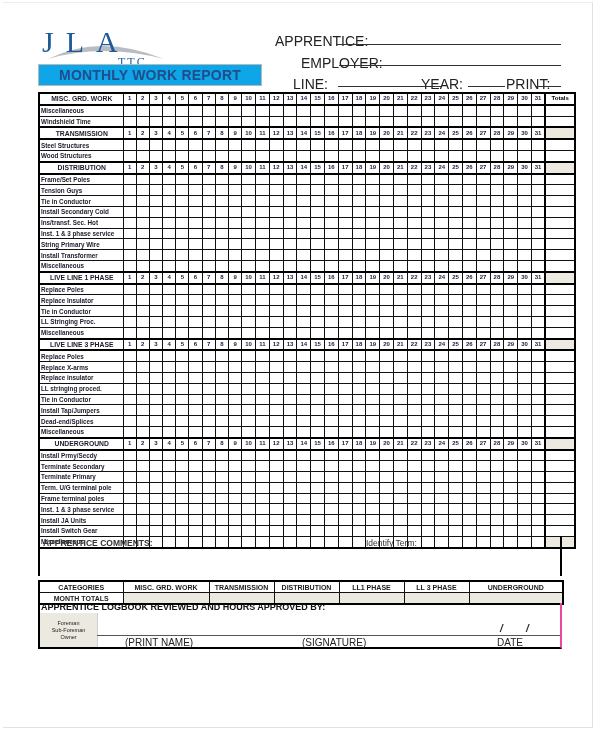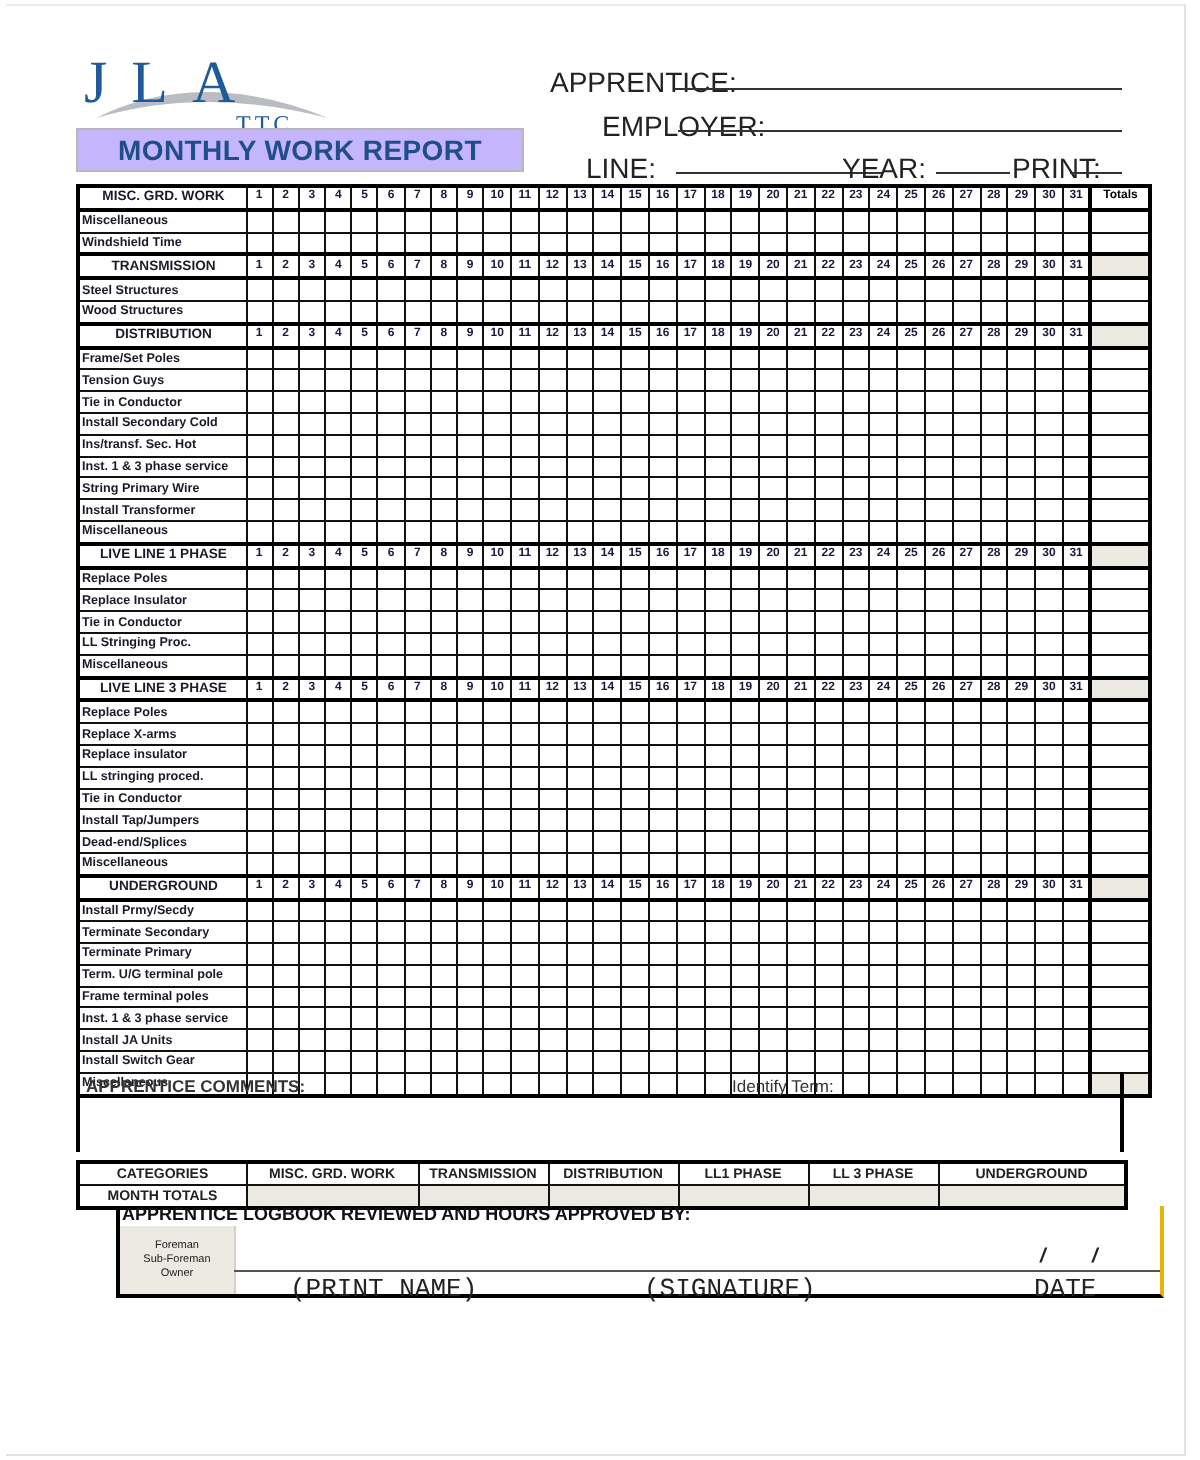--- a/index.html
+++ b/index.html
@@ -19,21 +19,21 @@
       font-family: "Liberation Serif", serif; font-size: 30px; color: #1f5a9a;
       letter-spacing: 12px; font-weight: normal;
     }
     .logo-swoosh { position: absolute; left: 0; top: 12px; }
     .logo-sub {
       position: absolute; left: 78px; top: 30px;
       font-family: "Liberation Serif", serif; font-size: 12px; color: #1f5a9a; letter-spacing: 2px; text-decoration: underline;
     }
     .title-box {
       position: absolute; left: 38px; top: 64px; width: 222px; height: 20px;
-      border: 1px solid #b8b8b8; background: #c4b5fd;
+      border: 1px solid #b8b8b8; background: #0ea5e9;
       display: flex; align-items: center; justify-content: center;
     }
     .title-box span { font-size: 14px; font-weight: bold; color: #1f4e8a; letter-spacing: 0.2px; }
 
     .hdr-field { position: absolute; font-size: 14px; color: #222; }
     .hdr-line { position: absolute; border-bottom: 1.4px solid #333; height: 0; }
 
     table.grid {
       position: absolute; left: 38px; top: 92px;
       border-collapse: collapse; table-layout: fixed; width: 524px;
@@ -64,31 +64,31 @@
       border-collapse: collapse; table-layout: fixed; border: 2px solid #000;
     }
     table.totals td {
       border: 1.3px solid #111; height: 10px; padding: 0; text-align: center;
       font-size: 7px; font-weight: bold; color: #222;
     }
     table.totals tr.vals td.v { background: #ece9e0; }
 
     .approve {
       position: absolute; left: 38px; top: 603px; width: 520px; height: 44px;
-      border-left: 2px solid #000; border-right: 2px solid #eab308; border-bottom: 2px solid #000; margin-left: 20px;
+      border-left: 2px solid #000; border-right: 2px solid #ec4899; border-bottom: 2px solid #000;
     }
     .approve .a-title { position: absolute; left: 1px; top: -1px; font-size: 9px; font-weight: bold; color: #111; }
     .role-box {
       position: absolute; left: 0px; top: 10px; width: 57px; height: 34px; background: #ece9e0;
       border-right: 1px solid #d0d0d0;
       display: flex; flex-direction: column; align-items: center; justify-content: center;
     }
     .role-box span { font-size: 5.5px; line-height: 7px; color: #222; }
     .sig-line { position: absolute; left: 57px; top: 32px; width: 463px; border-top: 1.5px solid #555; }
-    .sig-lbl { position: absolute; top: 34px; font-size: 13px; color: #222; font-family: Liberation Mono, monospace; }
+    .sig-lbl { position: absolute; top: 34px; font-size: 10px; color: #222; }
     .date-slash { position: absolute; top: 20px; font-size: 10px; font-style: italic; font-weight: bold; color: #222; }
   </style>
 </head>
 <body>
 
 <div class="page-frame"></div>
 
 <div class="logo">
   <svg class="logo-swoosh" width="130" height="30" viewBox="0 0 130 30">
     <path d="M8 22 Q 60 -4 124 22 Q 62 6 8 22 Z" fill="#b9bcc2"></path>

